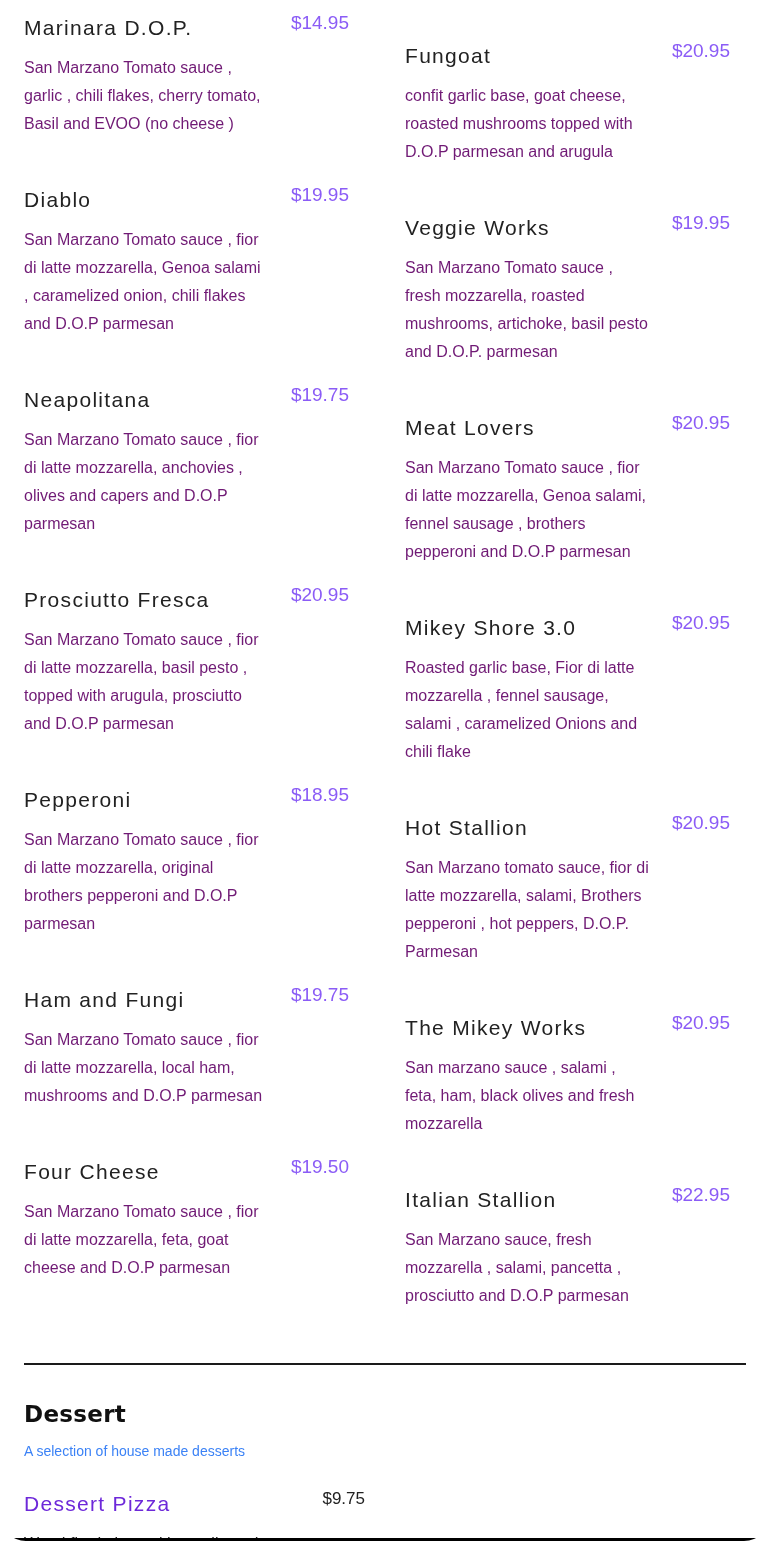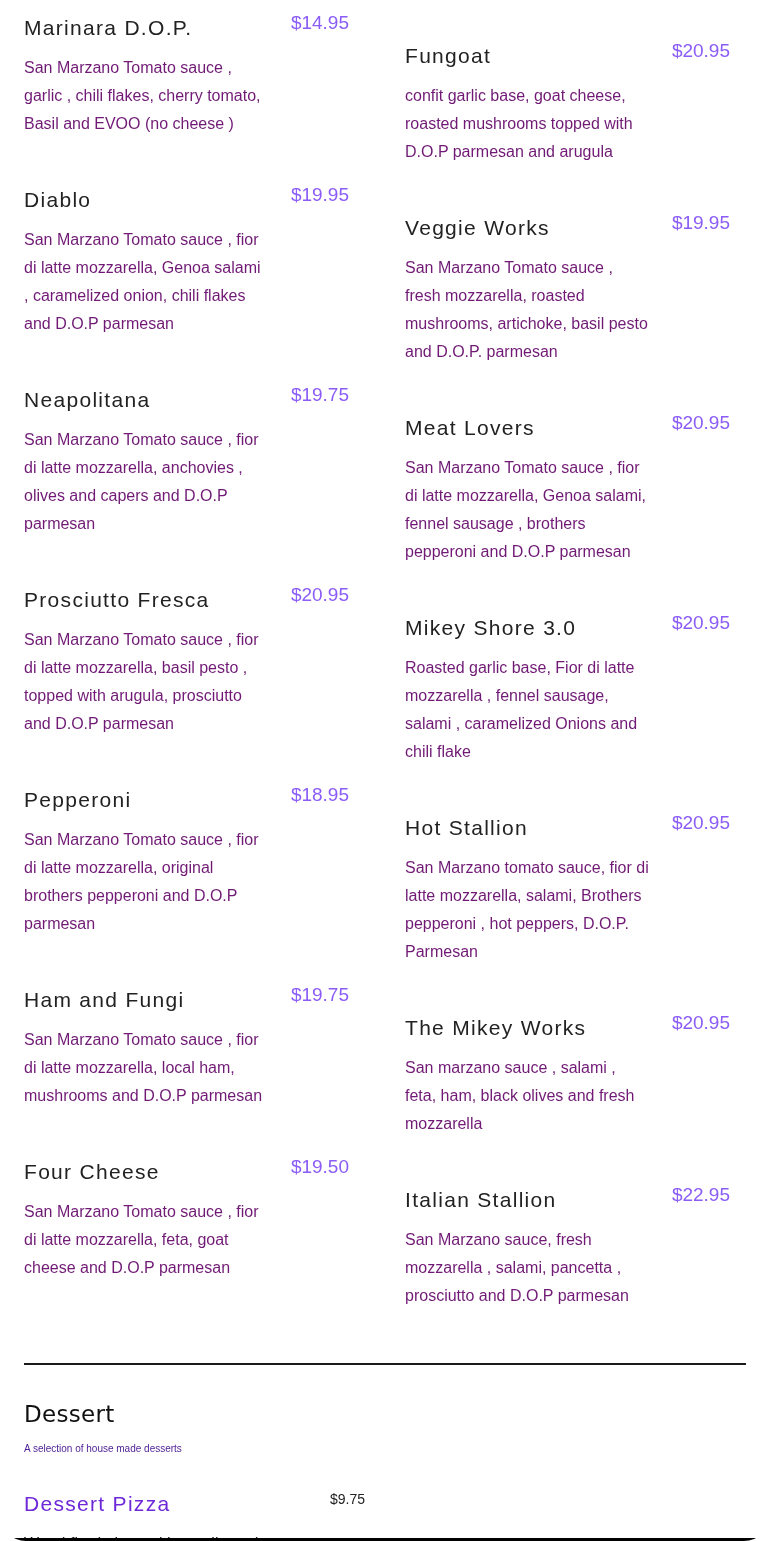--- a/index.html
+++ b/index.html
@@ -60,45 +60,45 @@
       top: 1363px;
       width: 722px;
       height: 2px;
       background: #1a1a1a;
     }
     .section-title {
       position: absolute;
       left: 24px;
       top: 1401px;
       font-family: "DejaVu Sans", sans-serif;
-      font-weight: normal;
+      font-weight: bold;
       font-size: 23px;
       color: #111;
       letter-spacing: 0.3px;
     }
     .section-subtitle {
       position: absolute;
       left: 24px;
       top: 1443px;
-      font-size: 10px;
-      color: #4c1d95;
+      font-size: 14px;
+      color: #3b82f6;
     }
     .dessert-item {
       position: absolute;
       left: 24px;
       top: 1490px;
       width: 341px;
     }
     .dessert-item .name {
       position: absolute; left: 0; top: 0;
       font-size: 21px; letter-spacing: 1.3px; line-height: 28px; color: #6d28d9; white-space: nowrap;
     }
     .dessert-item .price {
       position: absolute; right: 0; top: -5px;
-      font-size: 14px; line-height: 28px; color: #222; white-space: nowrap;
+      font-size: 17px; line-height: 28px; color: #222; white-space: nowrap;
     }
     .dessert-item .desc {
       position: absolute; left: 0; top: 40px; width: 244px;
       font-size: 16px; line-height: 28px; color: #222;
     }
     .bottom-bar {
       position: absolute;
       left: 0;
       bottom: 0;
       width: 770px;

